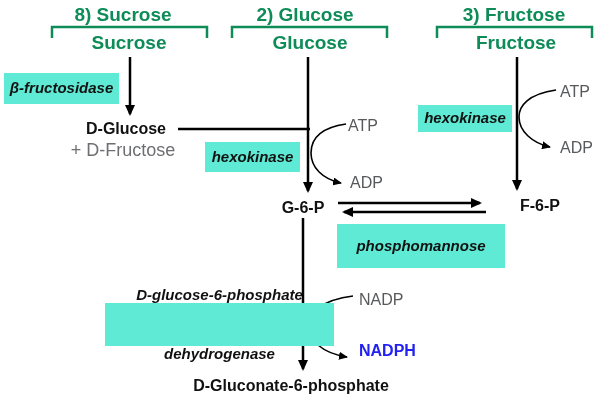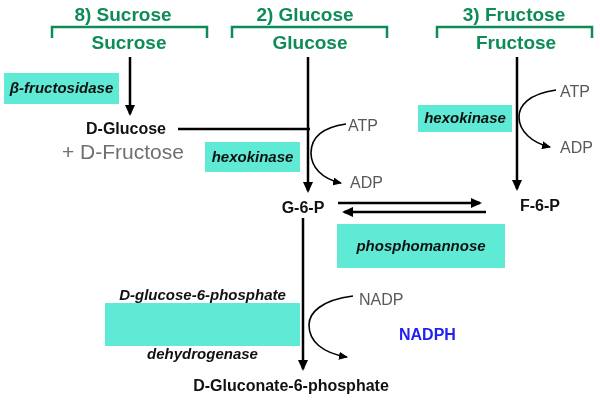--- a/index.html
+++ b/index.html
@@ -24,21 +24,21 @@
     color: #111111;
     font-weight: bold;
     font-size: 16px;
   }
   .cofactor {
     color: #58595b;
     font-size: 16px;
   }
   .byproduct {
     color: #6e6f72;
-    font-size: 21px;
+    font-size: 18px;
   }
   .nadph {
     color: #2121f3;
     font-weight: bold;
     font-size: 16px;
   }
   .enzyme {
     background: #5eead4;
     color: #111111;
     font-style: italic;
@@ -103,31 +103,31 @@
   </div>
 
   <div class="abs enzyme" style="left:418px; top:105px; width:94px; height:27px;">
     <span>hexokinase</span>
   </div>
 
   <div class="abs enzyme" style="left:337px; top:224px; width:168px; height:44px;">
     <span>phosphomannose</span>
   </div>
 
-  <div class="abs enzyme" style="left:105px; top:303px; width:195px; height:43px;gap:39px;">
+  <div class="abs enzyme" style="left:105px; top:303px; width:229px; height:43px;gap:39px;">
     <span>D-glucose-6-phosphate</span>
     <span>dehydrogenase</span>
   </div>
 
   <div class="abs ctr node" style="left:126px; top:120px;">D-Glucose</div>
   <div class="abs ctr byproduct" style="left:123px; top:140px;">+ D-Fructose</div>
   <div class="abs ctr node" style="left:303px; top:199px;">G-6-P</div>
   <div class="abs ctr node" style="left:540px; top:197px;">F-6-P</div>
   <div class="abs ctr node" style="left:291px; top:377px;">D-Gluconate-6-phosphate</div>
 
   <div class="abs cofactor" style="left:348px; top:117px;">ATP</div>
   <div class="abs cofactor" style="left:350px; top:174px;">ADP</div>
   <div class="abs cofactor" style="left:560px; top:83px;">ATP</div>
   <div class="abs cofactor" style="left:560px; top:139px;">ADP</div>
   <div class="abs cofactor" style="left:359px; top:291px;">NADP</div>
-  <div class="abs nadph" style="left:359px; top:326px;margin-left:40px;">NADPH</div>
+  <div class="abs nadph" style="left:359px; top:342px;">NADPH</div>
 
 </div>
 
 </body></html>

